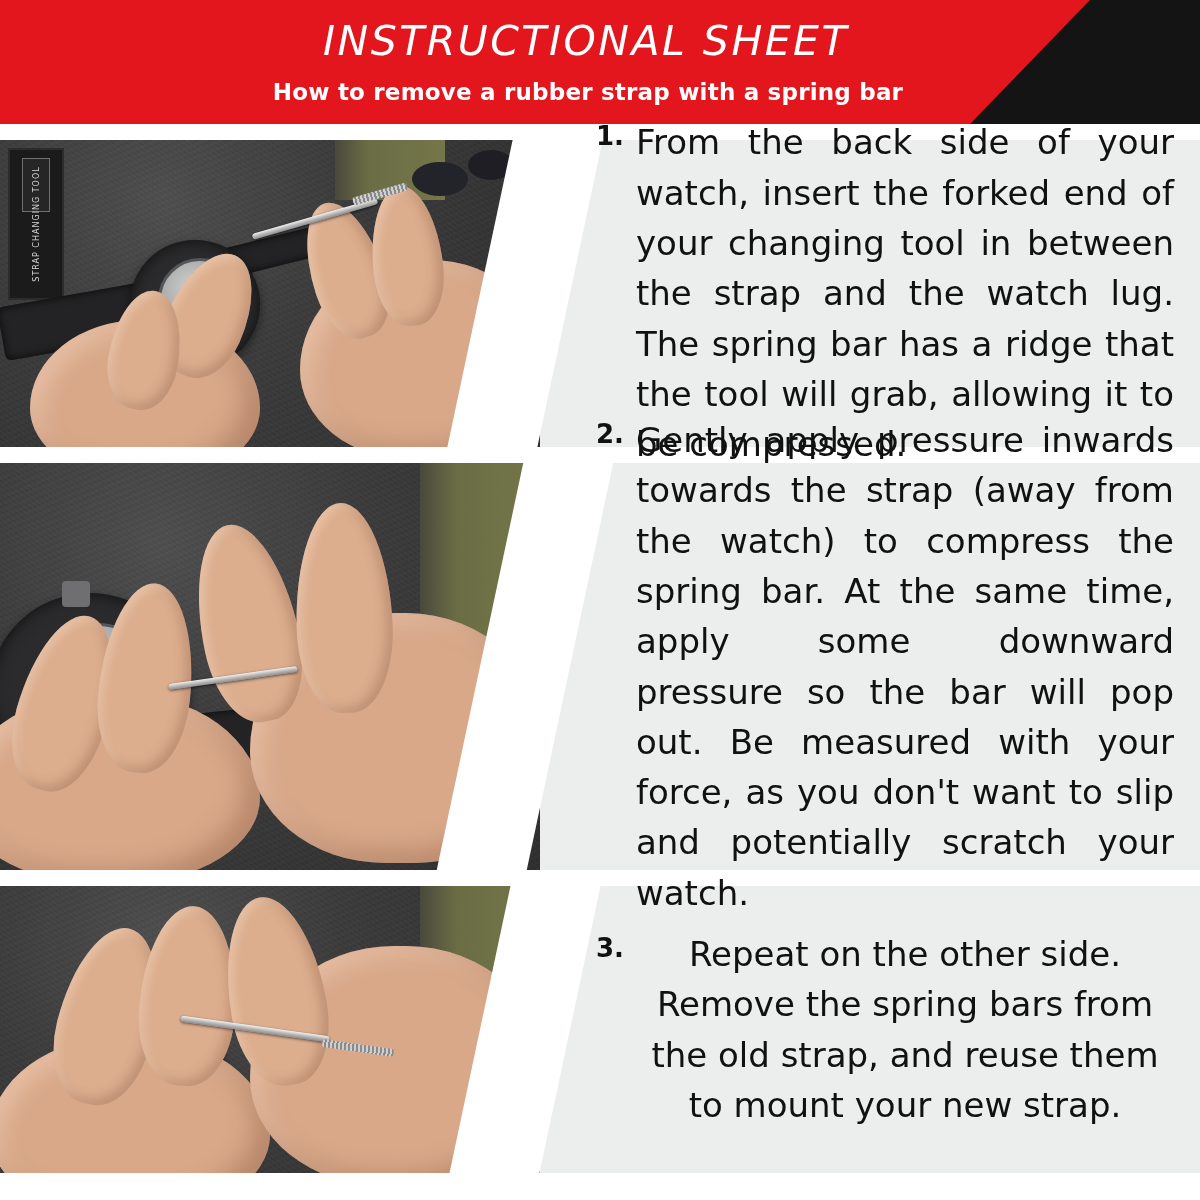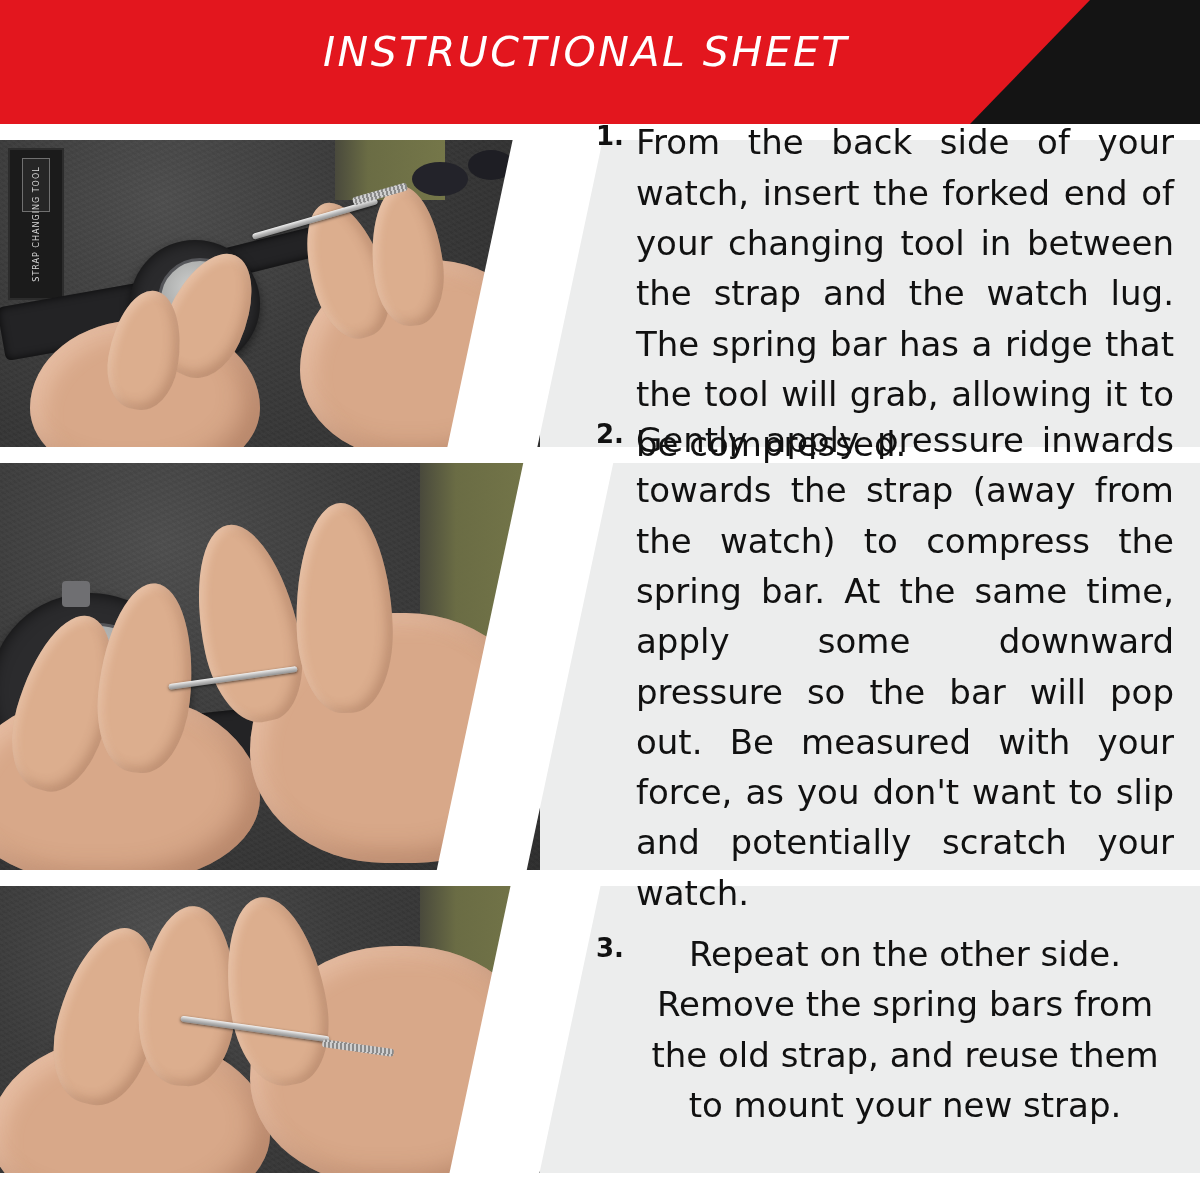--- a/index.html
+++ b/index.html
@@ -264,20 +264,21 @@
 <body>
 
 <div class="sheet">
 
   <div class="header">
     <div class="header-red-2"></div>
     <div class="header-red"></div>
     <div class="header-dark-slant"></div>
     <div class="header-inner">
       <div class="header-title">INSTRUCTIONAL SHEET</div>
+      <div class="header-subtitle">How to remove a rubber strap with a spring bar</div>
     </div>
   </div>
 
   <div class="step" id="step-1">
     <div class="step-photo">
       <div class="photo-bg"></div>
       <div class="photo-noise"></div>
       <div class="olive-strip small" style="right:95px; width:110px; top:0; height:60px;"></div>
       <div class="tool-card">
         <div class="tc-pic"></div>

